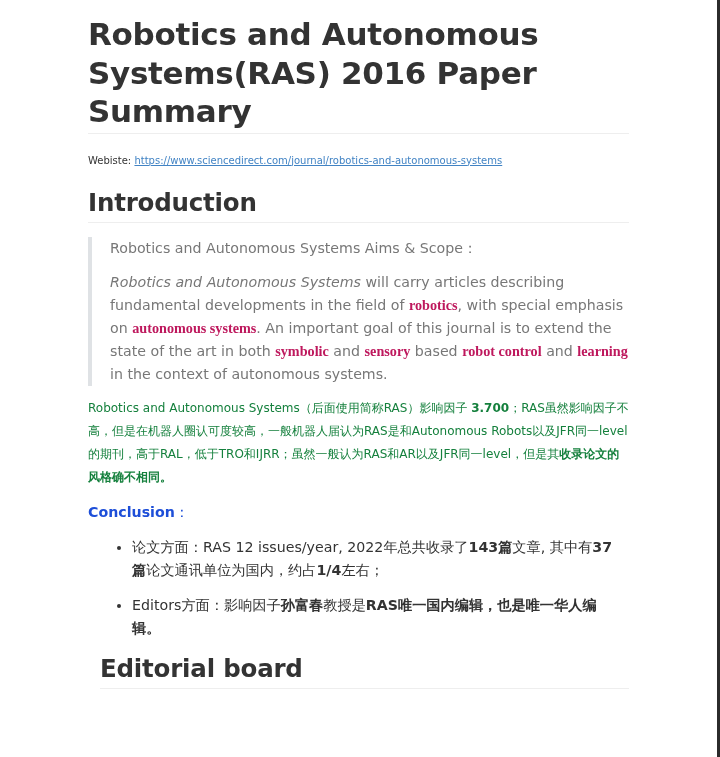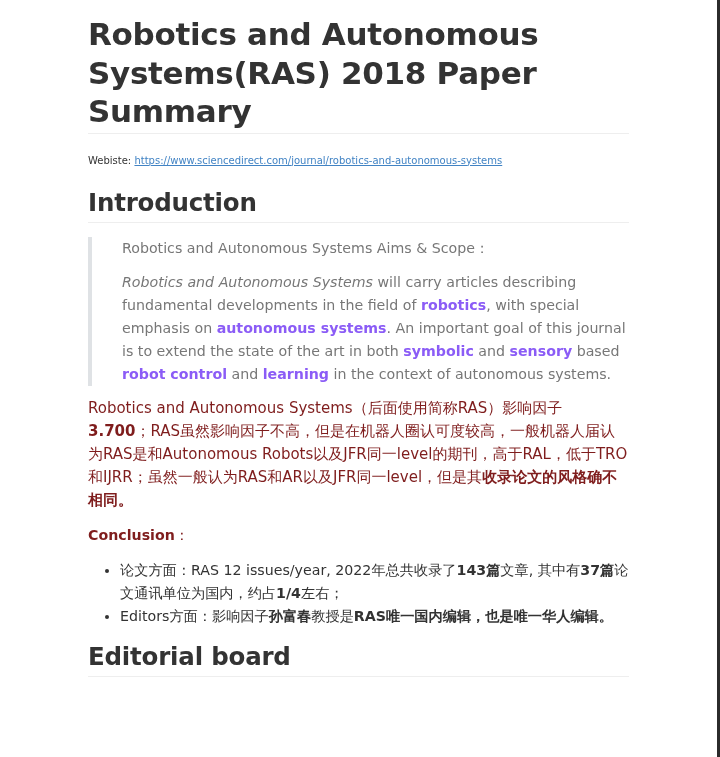--- a/index.html
+++ b/index.html
@@ -62,52 +62,52 @@
     }
     blockquote {
       margin: 14px 0 0 0;
       padding: 0 0 0 14px;
       border-left: 4px solid #dfe2e5;
       color: #777777;
       font-size: 14.2px;
       line-height: 23px;
     }
     blockquote p {
-      margin: 0 0 11px 16px;
+      margin: 0 0 11px 4px;
     }
     blockquote p:last-child {
       margin-bottom: 0;
     }
-    blockquote b { color: #8b5cf6; }
+    blockquote b { color: #be185d; font-family: Liberation Serif, serif; }
     .body-text {
-      font-size: 15px;
+      font-size: 12px;
       line-height: 23px;
       margin: 11px 0 0 0;
-      color: #7f1d1d;
+      color: #15803d;
     }
     .conclusion-label {
       font-size: 14.2px;
       line-height: 23px;
       margin: 12px 0 0 0;
-      color: #7f1d1d;
+      color: #1d4ed8;
     }
     ul {
       margin: 12px 0 0 0;
       padding-left: 32px;
       font-size: 14.2px;
       line-height: 23px;
     }
-    li { margin: 0; }
-    h2.editorial { margin-top: 12px; }
+    li { margin: 12px; }
+    h2.editorial { margin-top: 12px; margin-left: 12px; }
   </style>
 </head>
 <body>
 
 <div class="page">
-  <h1>Robotics and Autonomous Systems(RAS) 2018 Paper Summary</h1>
+  <h1>Robotics and Autonomous Systems(RAS) 2016 Paper Summary</h1>
 
   <p class="website"><span>Webiste: </span><a>https://www.sciencedirect.com/journal/robotics-and-autonomous-systems</a></p>
 
   <h2>Introduction</h2>
 
   <blockquote>
     <p>Robotics and Autonomous Systems Aims &amp; Scope：</p>
     <p><i>Robotics and Autonomous Systems</i><span> will carry articles describing fundamental developments in the field of </span><b>robotics</b><span>, with special emphasis on </span><b>autonomous systems</b><span>. An important goal of this journal is to extend the state of the art in both </span><b>symbolic</b><span> and </span><b>sensory</b><span> based </span><b>robot control</b><span> and </span><b>learning</b><span> in the context of autonomous systems.</span></p>
   </blockquote>
 

